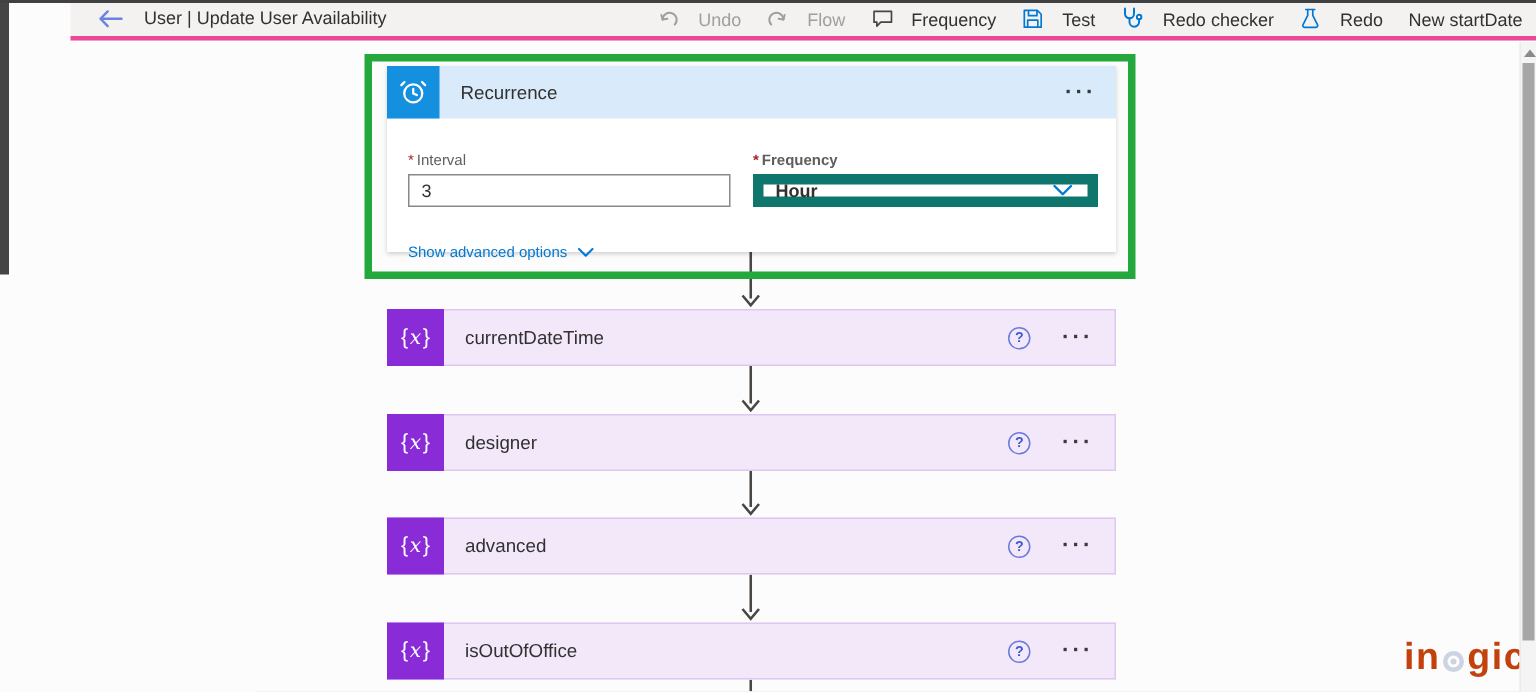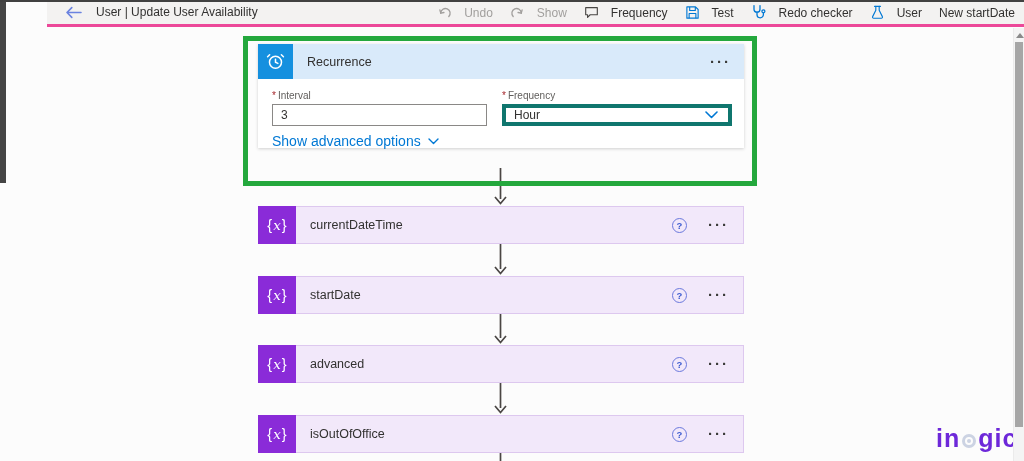--- a/index.html
+++ b/index.html
@@ -22,55 +22,55 @@
   .toggle { position:relative; width:30px; height:15px; background:#ffffff; border:1px solid #4a4a4a;
             border-radius:8px; display:inline-block; }
   .toggle .knob { position:absolute; left:3px; top:2.5px; width:8px; height:8px; border-radius:50%; background:#57565c; }
 
   
   .canvas { position:absolute; left:0; top:28px; width:1024px; height:433px; background:#fcfcfc; }
 
   .green-box { position:absolute; left:243px; top:36px; width:514px; height:150px;
                border:5px solid #24a83d; z-index:6; pointer-events:none; }
 
-  .trigger-card { position:absolute; left:258px; top:44px; width:486px; height:104px;
+  .trigger-card { position:absolute; left:258px; top:44px; width:486px; height:124px;
                   background:#ffffff; box-shadow:0 1px 3px rgba(0,0,0,.18); z-index:4; }
   .trigger-head { height:35px; background:#d9eafa; display:flex; align-items:center; cursor:pointer; }
   .trigger-iconbox { width:35px; height:35px; background:#1590df; display:flex; align-items:center; justify-content:center; flex:0 0 auto; }
   .trigger-title { margin-left:14px; font-size:12.5px; color:#323130; }
   .menu-dots { margin-left:auto; margin-right:13px; color:#3a3a38; font-size:15px; font-weight:bold;
                letter-spacing:2px; line-height:0; cursor:pointer; }
-  .trigger-body { padding:11px 12px 0 14px; }
+  .trigger-body { padding:23px 12px 0 14px; }
   .field-row { display:flex; }
   .field-col1 { width:215px; margin-right:15px; }
-  .field-col2 { width:230px; }
+  .field-col2 { width:230px;font-weight:bold; }
   .field-label { font-size:10px; color:#605e5c; margin-bottom:3px; }
   .req { color:#a4262c; margin-right:2px; }
   .text-input { width:100%; height:22px; border:1px solid #8a8886; background:#fff; font-size:12px;
                 color:#323130; padding-left:8px; font-family:"Liberation Sans", sans-serif; }
-  .select-box { width:100%; height:22px; border:4px solid #0f766e; background:#fff; display:flex;
+  .select-box { width:100%; height:22px; border:7px solid #0f766e; background:#fff; display:flex;
                 align-items:center; justify-content:space-between; padding:0 10px 0 8px; font-size:12px;
                 color:#323130; cursor:pointer; }
-  .adv-link { margin-top:7px; display:inline-flex; align-items:center; gap:7px; color:#0078d4;
-              font-size:14px; cursor:pointer; }
+  .adv-link { margin-top:25px; display:inline-flex; align-items:center; gap:7px; color:#0078d4;
+              font-size:10px; cursor:pointer; }
 
   .connector { position:absolute; left:492px; z-index:2; }
 
   .var-card { position:absolute; left:258px; width:486px; height:38px; background:#f2e8fa;
               border:1px solid #ddc8ef; display:flex; align-items:center; z-index:4; cursor:pointer; }
   .var-iconbox { width:38px; height:38px; margin:-1px 0 -1px -1px; background:#8a2bd8; color:#fff;
                  display:flex; align-items:center; justify-content:center; font-size:14.5px; flex:0 0 auto; }
   .var-iconbox i { font-style:italic; font-family:"DejaVu Serif", serif; font-size:13.5px; padding:0 1px; }
   .var-label { margin-left:14px; font-size:12.5px; color:#323130; }
   .var-right { margin-left:auto; display:flex; align-items:center; gap:21px; margin-right:14px; }
   .help-circle { width:15px; height:15px; border:1.4px solid #6b79dd; border-radius:50%; color:#3b5bd0;
                  font-size:9.5px; font-weight:bold; display:flex; align-items:center; justify-content:center; cursor:pointer; }
 
   .watermark { position:absolute; left:936px; top:424px; display:flex; align-items:center;
-               font-size:25px; font-weight:bold; color:#6d28d9; letter-spacing:1px; z-index:1; }
+               font-size:25px; font-weight:bold; color:#c2410c; letter-spacing:1px; z-index:1; }
   .wm-o { width:14px; height:14px; border:3.5px solid #ccd3e3; border-radius:50%; margin:4px 2px 0 2px;
           display:flex; align-items:center; justify-content:center; }
   .wm-o i { width:4px; height:4px; background:#ccd3e3; border-radius:50%; }
 
   .scrollbar { position:absolute; right:0; top:0; width:11px; height:433px; background:#f4f4f4;
                border-left:1px solid #ebebeb; z-index:7; }
   .sb-up { position:absolute; top:5px; left:1.5px; width:0; height:0; border-left:4px solid transparent;
            border-right:4px solid transparent; border-bottom:5px solid #8a8a8a; cursor:pointer; }
   .sb-thumb { position:absolute; top:14px; left:1px; width:8px; height:385px; background:#a6a6a6; cursor:pointer; }
 
@@ -102,21 +102,21 @@
         <span>Undo</span>
       </span>
       <span class="tb-item disabled">
         <span>
           <svg width="15" height="15" viewBox="0 0 16 16" fill="none" stroke="#a19f9d" stroke-width="1.4" stroke-linecap="round">
             <path d="M3.4 12.2 A5 5 0 1 1 12 8.6"></path>
               <path d="M12 8.6 L12.9 5.3"></path>
               <path d="M12 8.6 L8.6 8"></path>
           </svg>
         </span>
-        <span>Show</span>
+        <span>Flow</span>
       </span>
       <span class="tb-item">
         <span>
           <svg width="15" height="15" viewBox="0 0 16 16" fill="none" stroke="#484644" stroke-width="1.2" stroke-linejoin="round">
             <path d="M1.8 2.8 h12.4 v7.6 h-7.6 l-2.8 2.9 v-2.9 h-2 z"></path>
           </svg>
         </span>
         <span>Frequency</span>
       </span>
       <span class="tb-item">
@@ -139,21 +139,21 @@
         </span>
         <span>Redo checker</span>
       </span>
       <span class="tb-item">
         <span>
           <svg width="15" height="15" viewBox="0 0 16 16" fill="none" stroke="#0078d4" stroke-width="1.2" stroke-linecap="round" stroke-linejoin="round">
             <path d="M4.8 1.4 h6.4"></path>
               <path d="M6.2 1.4 v4.2 L2.8 12.4 a1.2 1.2 0 0 0 1.1 1.7 h8.2 a1.2 1.2 0 0 0 1.1 -1.7 L9.8 5.6 V1.4"></path>
           </svg>
         </span>
-        <span>User</span>
+        <span>Redo</span>
       </span>
       <span class="tb-item">
         <span>New startDate</span>
         <span class="toggle">
             <span class="knob"></span>
           </span>
       </span>
     </div>
   </header>
 
@@ -235,21 +235,21 @@
         <span class="menu-dots" style="margin:0">···</span>
       </span>
     </section>
 
     <section class="var-card" style="top:248px">
       <div class="var-iconbox">
           <span>{</span>
           <i>x</i>
           <span>}</span>
         </div>
-      <span class="var-label">startDate</span>
+      <span class="var-label">designer</span>
       <span class="var-right">
         <span class="help-circle">?</span>
         <span class="menu-dots" style="margin:0">···</span>
       </span>
     </section>
 
     <section class="var-card" style="top:317px">
       <div class="var-iconbox">
           <span>{</span>
           <i>x</i>

